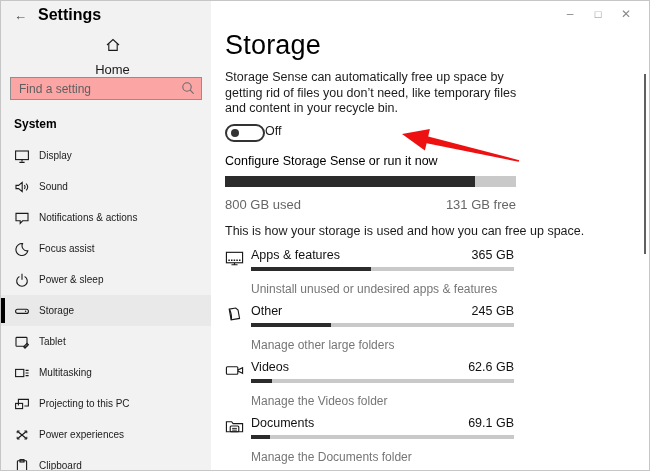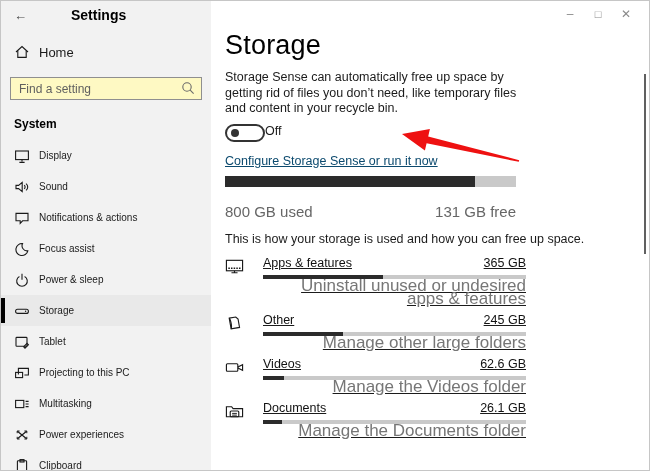--- a/index.html
+++ b/index.html
@@ -7,26 +7,26 @@
   .app {
     position:relative; width:650px; height:471px;
     border:1px solid #c6c6c6; background:#ffffff; overflow:hidden;
     font-family:"Liberation Sans", sans-serif; font-size:13px; color:#1b1b1b;
     display:flex;
   }
   
   .sidebar { width:210px; min-width:210px; background:#f2f2f2; height:100%; }
   .titlebar-left { display:flex; align-items:center; height:28px; padding-left:13px; }
   .back-arrow { width:24px; font-size:13px; color:#444; cursor:pointer; }
-  .app-title { font-size:14px; font-weight:600; color:#000;margin-left:33px; }
-  .home-row { display:flex; align-items:center; gap:9px; height:30px; padding-left:13px; margin-top:8px; cursor:pointer; }
+  .app-title { font-size:16px; font-weight:600; color:#000; }
+  .home-row { display:flex; align-items:center; gap:9px; height:30px; padding-left:13px; margin-top:8px; cursor:pointer;flex-direction:column; }
   .home-row .label { font-size:13px; }
   .search-wrap { margin:10px 9px 0 9px; position:relative; }
   .search-input {
-    width:100%; height:23px; border:1px solid #8f8f8f; background:#fef9c3;
+    width:100%; height:23px; border:1px solid #8f8f8f; background:#fca5a5;
     font-family:"Liberation Sans",sans-serif; font-size:12px; color:#333;
     padding:0 26px 0 8px; outline:none;
   }
   .search-input::placeholder { color:#5f5f5f; }
   .search-icon { position:absolute; right:7px; top:4px; width:14px; height:14px; }
   .section-label { margin:17px 0 0 13px; font-size:12px; font-weight:700; color:#000; }
   .nav { margin-top:9px; }
   .nav-item { position:relative; display:flex; align-items:center; gap:9px; height:31px; padding-left:13px; cursor:pointer; }
   .nav-item.selected { background:#e9e9e9; }
   .nav-item.selected::before { content:""; position:absolute; left:0; top:3px; bottom:3px; width:4px; background:#000; }
@@ -38,33 +38,33 @@
   .main { flex:1; position:relative; padding-left:14px; }
   .win-controls { position:absolute; top:5px; right:9px; display:flex; color:#8a8a8a; }
   .win-btn { width:28px; text-align:center; font-size:12px; line-height:16px; cursor:pointer; user-select:none; }
   .win-btn.maximize { font-size:11px; }
   h1.page-title { margin-top:28px; font-size:27px; font-weight:300; line-height:32px; color:#000; letter-spacing:0.2px; }
   .sense-desc { width:304px; margin-top:9px; font-size:12.5px; line-height:15.5px; color:#1b1b1b; }
   .toggle-row { margin-top:7px; display:flex; align-items:flex-start; gap:0; }
   .toggle { position:relative; width:40px; height:18px; border:2px solid #333; border-radius:10px; background:#fff; cursor:pointer; }
   .toggle-knob { position:absolute; left:4px; top:3px; width:8px; height:8px; border-radius:50%; background:#333; }
   .toggle-label { font-size:12.5px; }
-  .sense-link { margin-top:12px; width:fit-content; font-size:12.5px; color:#0c4a6e; cursor:pointer;text-decoration:underline; }
+  .sense-link { margin-top:12px; width:fit-content; font-size:12.5px; color:#000000; cursor:pointer; }
   h2.disk-heading { margin-top:21px; font-size:19px; font-weight:400; line-height:25px; color:#000; }
   .bigbar { margin-top:8px; width:291px; height:11px; background:#c9c9c9; }
   .bigbar .fill, .cat-bar .fill { display:block; height:100%; background:#2b2b2b; }
-  .usage-labels { width:291px; margin-top:16px; display:flex; justify-content:space-between; font-size:15px; color:#666; }
+  .usage-labels { width:291px; margin-top:10px; display:flex; justify-content:space-between; font-size:13px; color:#666; }
   .usage-intro { margin-top:12px; font-size:12.5px; }
   .cats { margin-top:10px; }
-  .cat { display:flex; gap:17px; margin-bottom:8px; cursor:pointer;text-decoration:underline; }
+  .cat { display:flex; gap:5px; margin-bottom:8px; cursor:pointer; }
   .cat-icon { width:21px; flex:0 0 21px; padding-top:1px; }
   .cat-body { width:263px; }
   .cat-top { display:flex; justify-content:space-between; font-size:12.5px; line-height:15px; color:#111; }
   .cat-bar { margin-top:4px; height:4px; background:#c9c9c9; }
-  .cat-sub { margin-top:0; font-size:17px; line-height:13px; color:#767676;text-align:right; }
+  .cat-sub { margin-top:12px; font-size:12px; line-height:13px; color:#767676; }
 
   
   .red-arrow { position:absolute; left:398px; top:121px; pointer-events:none; }
   .scrollbar-thumb { position:absolute; right:3px; top:73px; width:2px; height:180px; background:#606060; cursor:pointer; }
 </style>
 </head>
 <body>
 
 <div class="app">
 
@@ -154,34 +154,34 @@
           <svg width="16" height="16" viewBox="0 0 16 16" fill="none" stroke="#1a1a1a" stroke-width="1.1">
             <rect x="2" y="3.4" width="11" height="8.8" rx="0.8"></rect>
               <path d="M9.6 12.8 l3.4 -3.4 l1.4 1.4 l-3.4 3.4 z"></path>
           </svg>
         </span>
         <span class="label">Tablet</span>
       </div>
       <div class="nav-item">
         <span class="nicon">
           <svg width="16" height="16" viewBox="0 0 16 16" fill="none" stroke="#1a1a1a" stroke-width="1.1">
+            <rect x="1.6" y="4.4" width="8.2" height="7.2"></rect>
+              <path d="M11.6 5.4 h3 M11.6 8 h3 M11.6 10.6 h3"></path>
+          </svg>
+        </span>
+        <span class="label">Multitasking</span>
+      </div>
+      <div class="nav-item">
+        <span class="nicon">
+          <svg width="16" height="16" viewBox="0 0 16 16" fill="none" stroke="#1a1a1a" stroke-width="1.1">
             <path d="M4.4 9.4 V3.4 h10 v6.6 h-4"></path>
               <rect x="1.6" y="7.4" width="7" height="5.2"></rect>
           </svg>
         </span>
         <span class="label">Projecting to this PC</span>
-      </div>
-      <div class="nav-item">
-        <span class="nicon">
-          <svg width="16" height="16" viewBox="0 0 16 16" fill="none" stroke="#1a1a1a" stroke-width="1.1">
-            <rect x="1.6" y="4.4" width="8.2" height="7.2"></rect>
-              <path d="M11.6 5.4 h3 M11.6 8 h3 M11.6 10.6 h3"></path>
-          </svg>
-        </span>
-        <span class="label">Multitasking</span>
       </div>
       <div class="nav-item">
         <span class="nicon">
           <svg width="16" height="16" viewBox="0 0 16 16" fill="none" stroke="#1a1a1a" stroke-width="1.2">
             <path d="M3.4 4.2 L12.6 11.8 M12.6 4.2 L3.4 11.8"></path>
             <path d="M10.4 4 h2.4 v2.2 M5.6 4 H3.2 v2.2 M10.4 12 h2.4 v-2.2 M5.6 12 H3.2 v-2.2" stroke-width="1"></path>
           </svg>
         </span>
         <span class="label">Power experiences</span>
       </div>
@@ -294,21 +294,21 @@
         <span class="cat-icon">
           <svg width="19" height="19" viewBox="0 0 20 20" fill="none" stroke="#1a1a1a" stroke-width="1.2">
             <path d="M1.5 15.5 V5 h5.5 l1.5 2 h10 v8.5 z"></path>
             <rect x="5.5" y="9.5" width="9" height="6" rx="1"></rect>
               <path d="M7.5 12 h5 M7.5 13.8 h5" stroke-width="1"></path>
           </svg>
         </span>
         <div class="cat-body">
           <div class="cat-top">
             <span>Documents</span>
-            <span>26.1 GB</span>
+            <span>69.1 GB</span>
           </div>
           <div class="cat-bar">
               <span class="fill" style="width: 7.4%;"></span>
             </div>
           <div class="cat-sub">Manage the Documents folder</div>
         </div>
       </div>
 
     </div>
 

